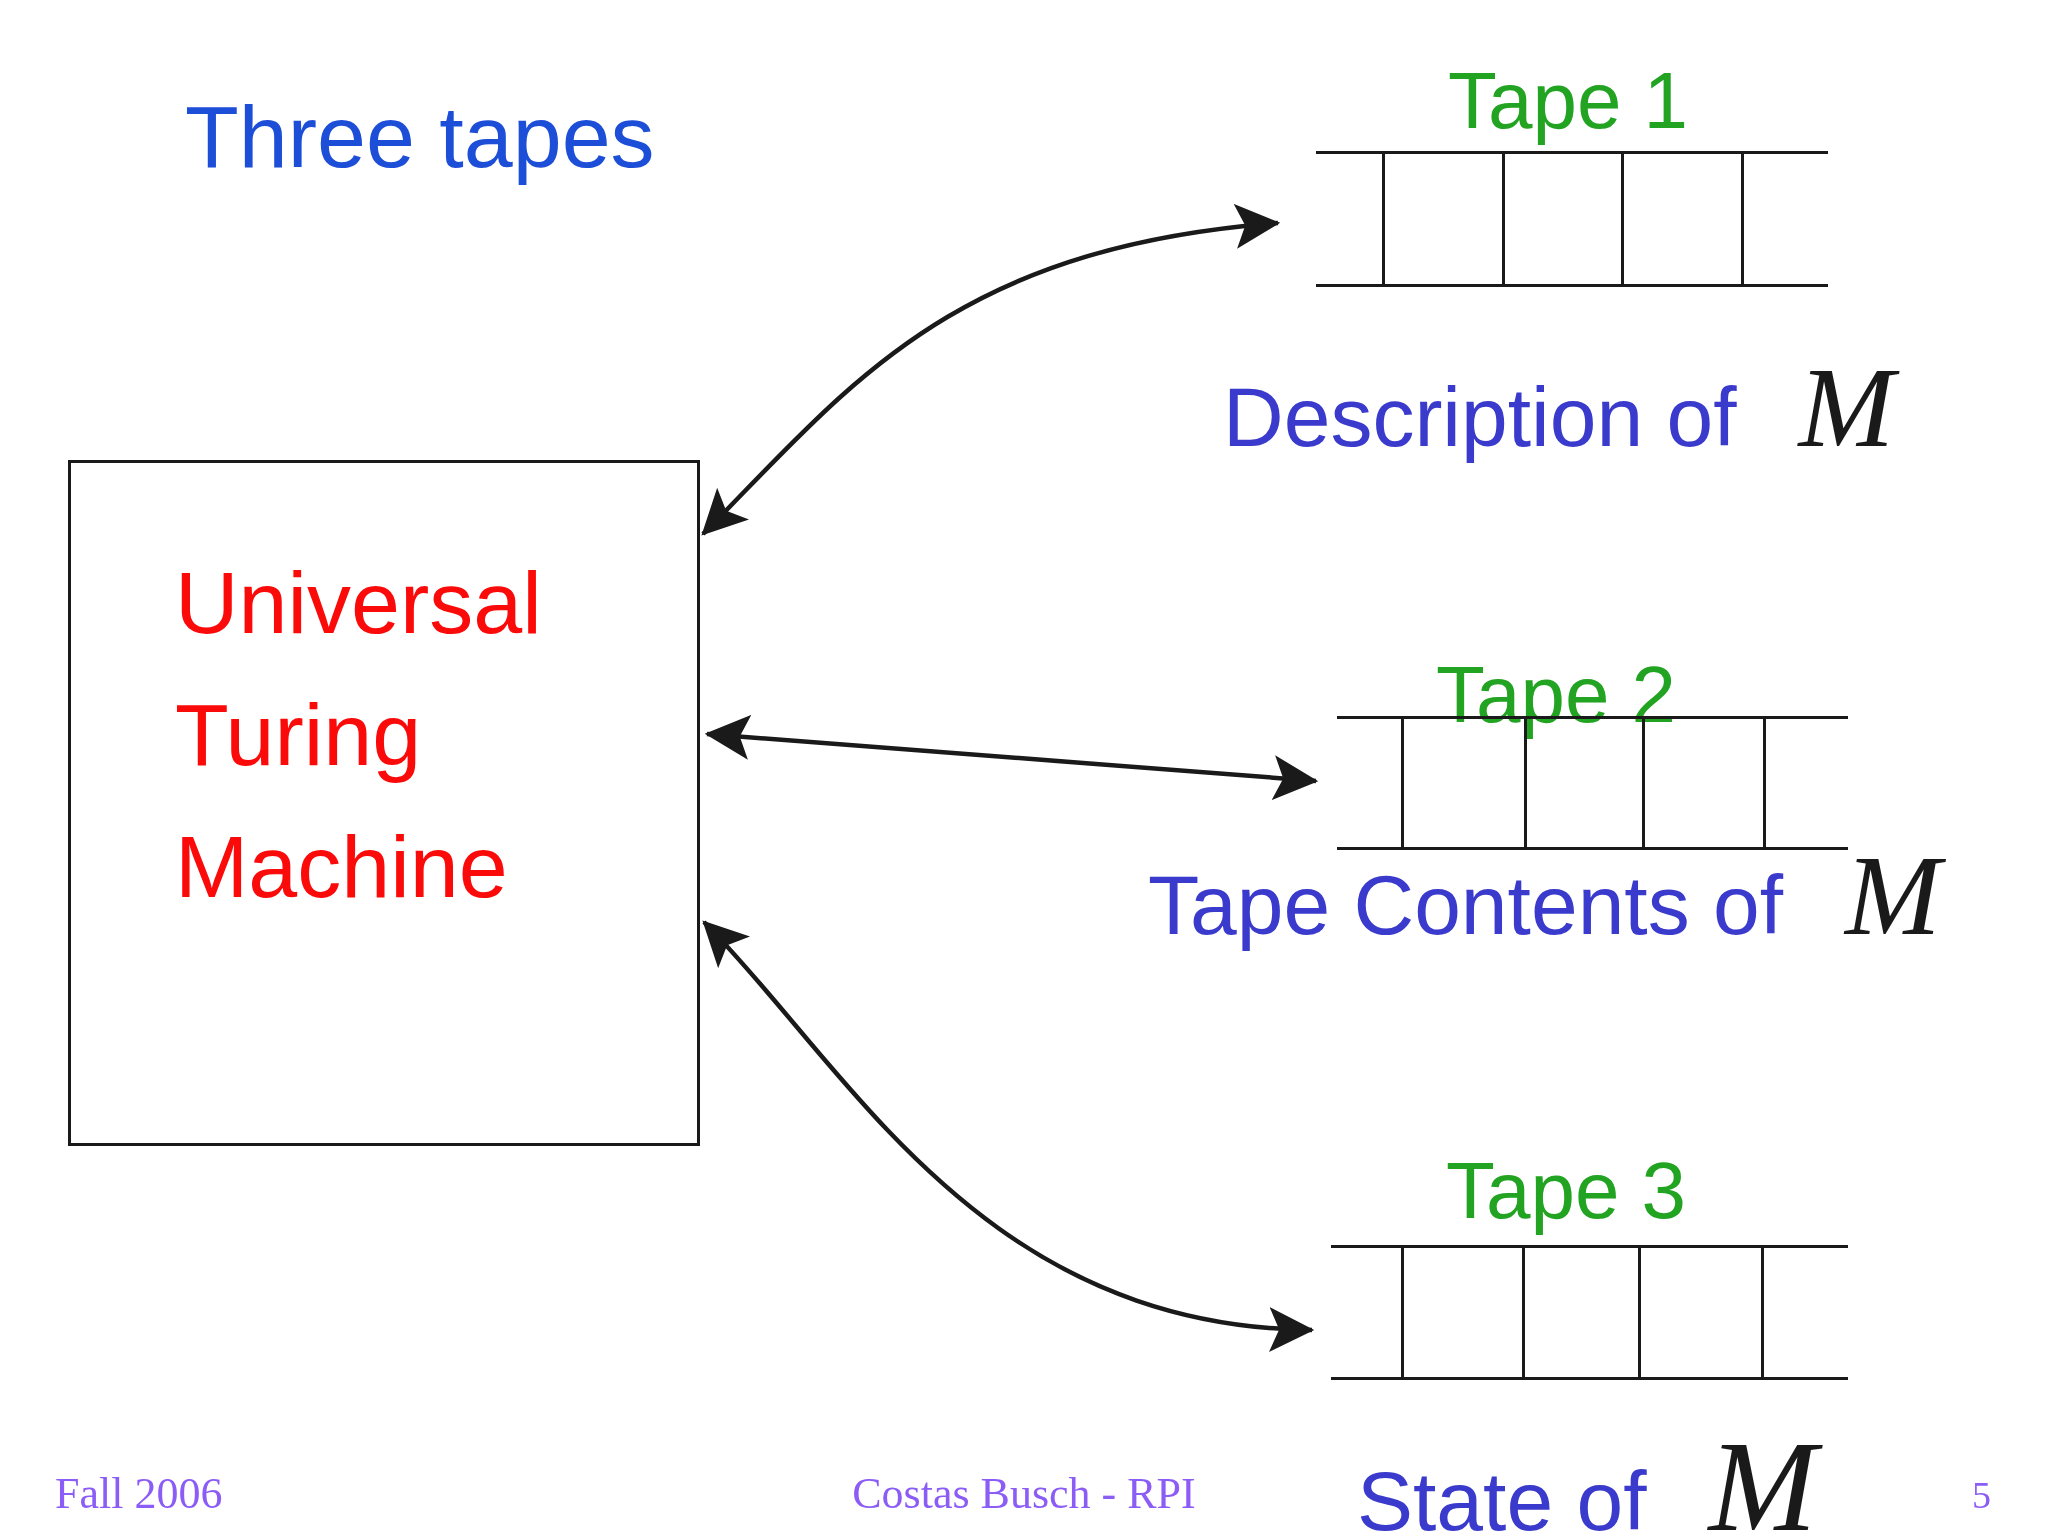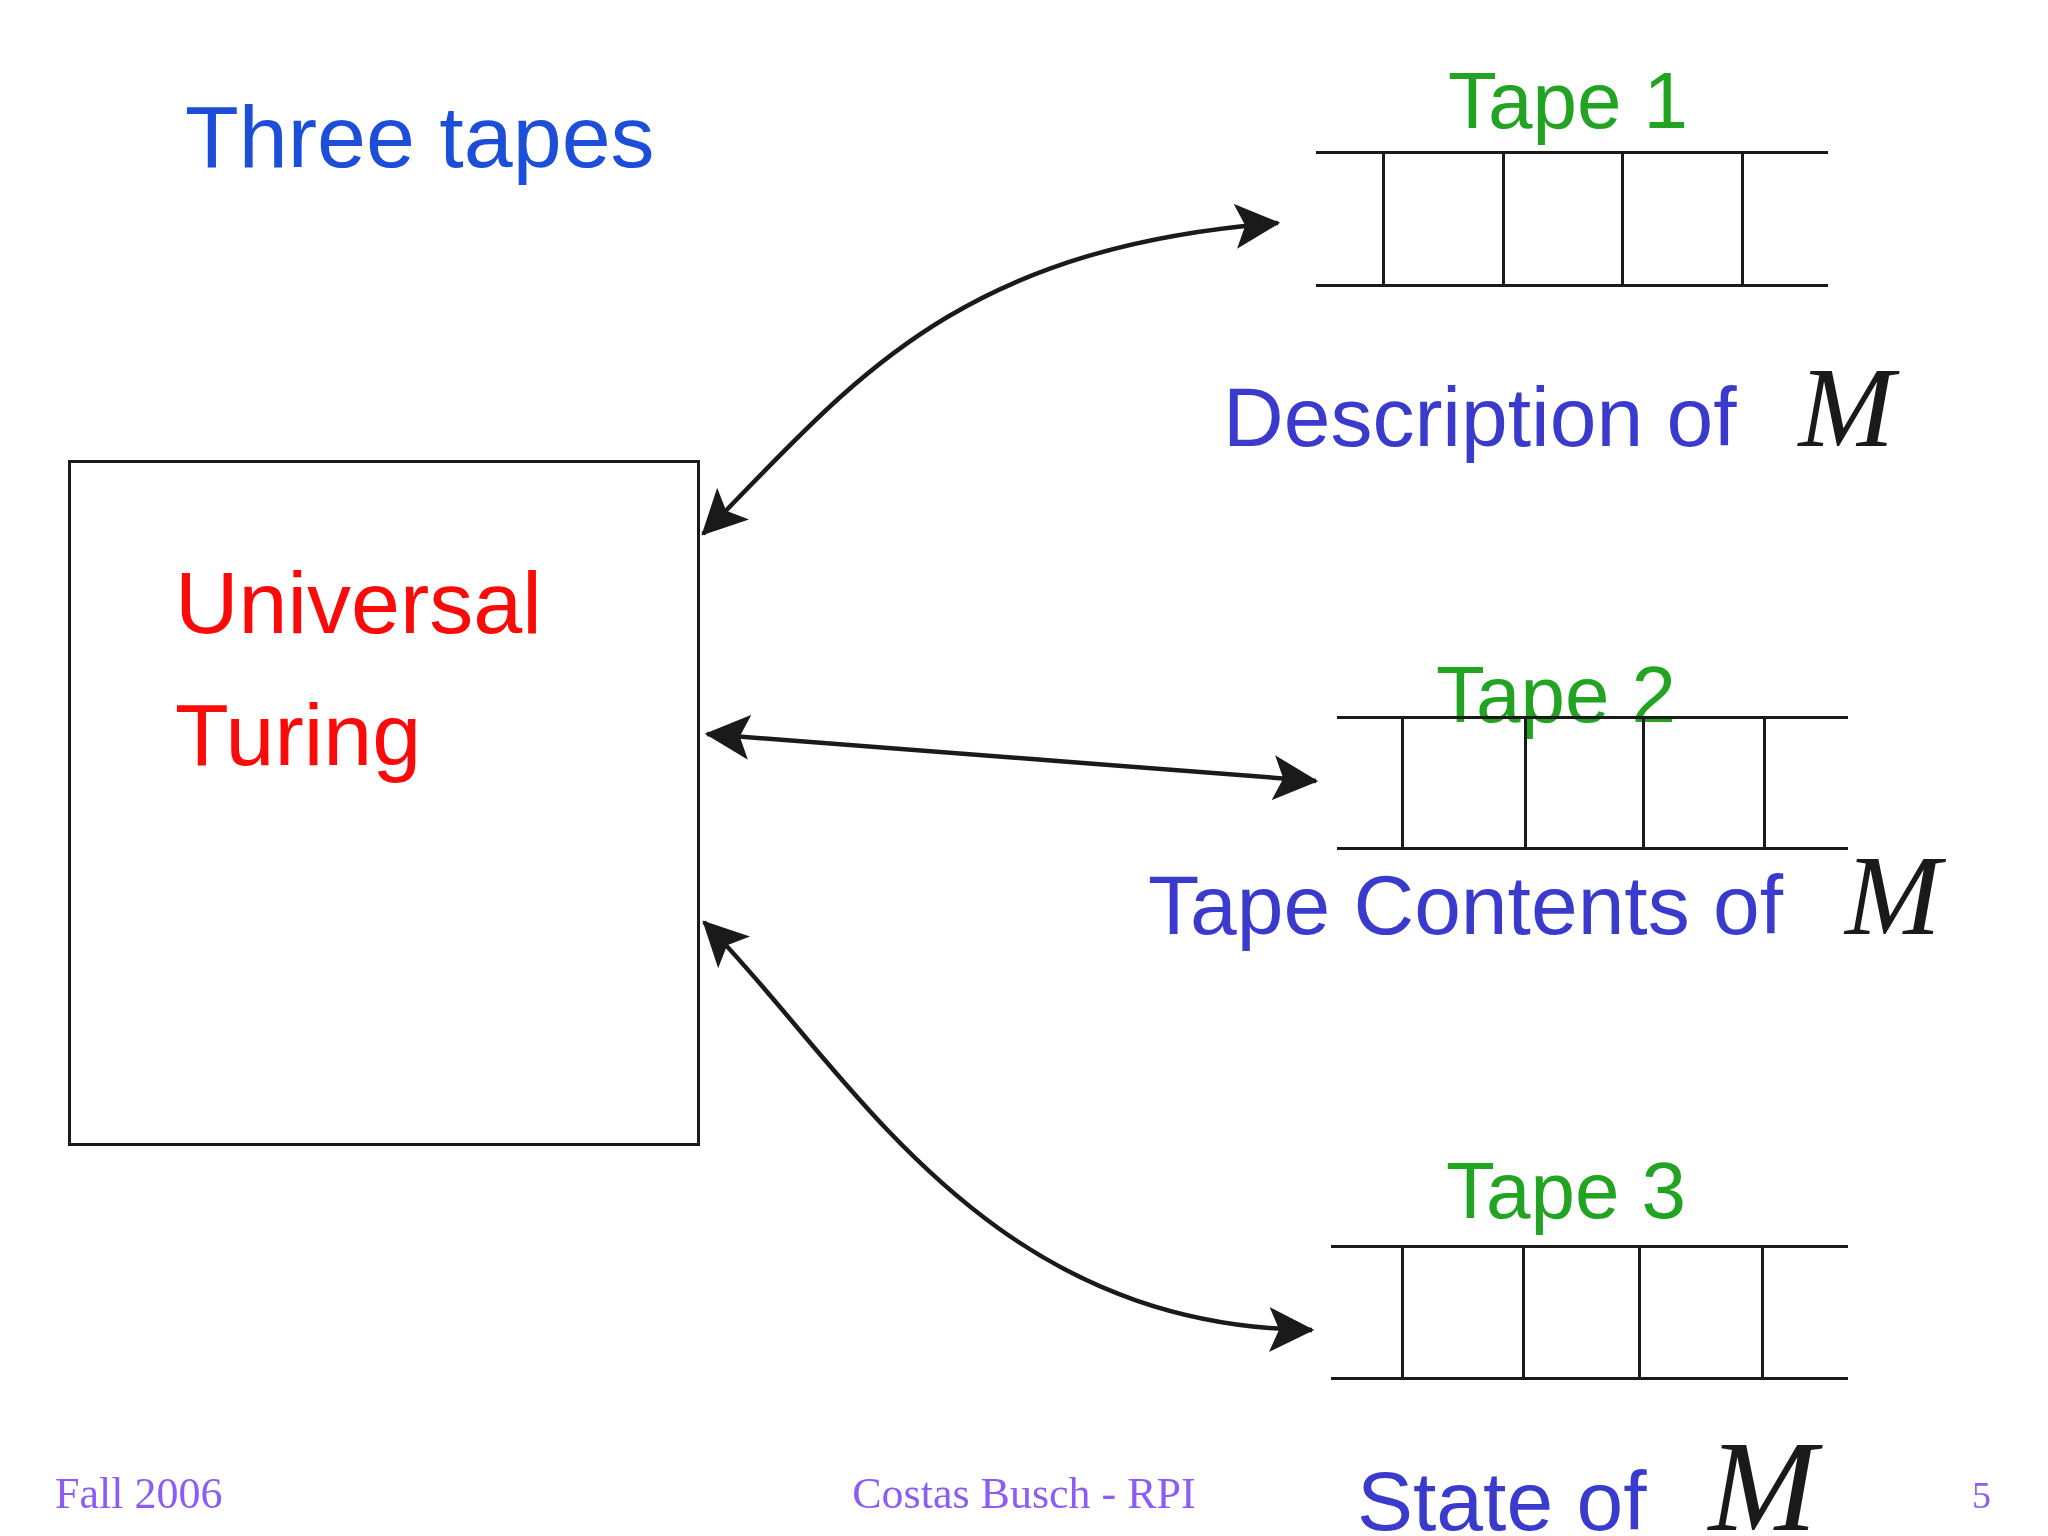--- a/index.html
+++ b/index.html
@@ -44,20 +44,21 @@
   <path class="arrow" d="M707,734 L1316,781" marker-start="url(#ah)" marker-end="url(#ah)"></path>
   <path class="arrow" d="M704,922 C849,1068 980,1326 1312,1330" marker-start="url(#ah)" marker-end="url(#ah)"></path>
 </svg>
 
 <div class="abs slide-title">Three tapes</div>
 
 <div class="abs utm-box">
   <div class="utm-text">
     <div>Universal</div>
     <div>Turing</div>
+    <div>Machine</div>
   </div>
 </div>
 
 <div class="abs tape-label" style="left:1560px;top:61px;margin-left:8px;">Tape 1</div>
 <div class="abs tape" style="left:1316px;top:151px;width:512px;height:136px;">
   <span class="tape-divider" style="left:66px;"></span>
   <span class="tape-divider" style="left:186px;"></span>
   <span class="tape-divider" style="left:305px;"></span>
   <span class="tape-divider" style="left:425px;"></span>
 </div>

